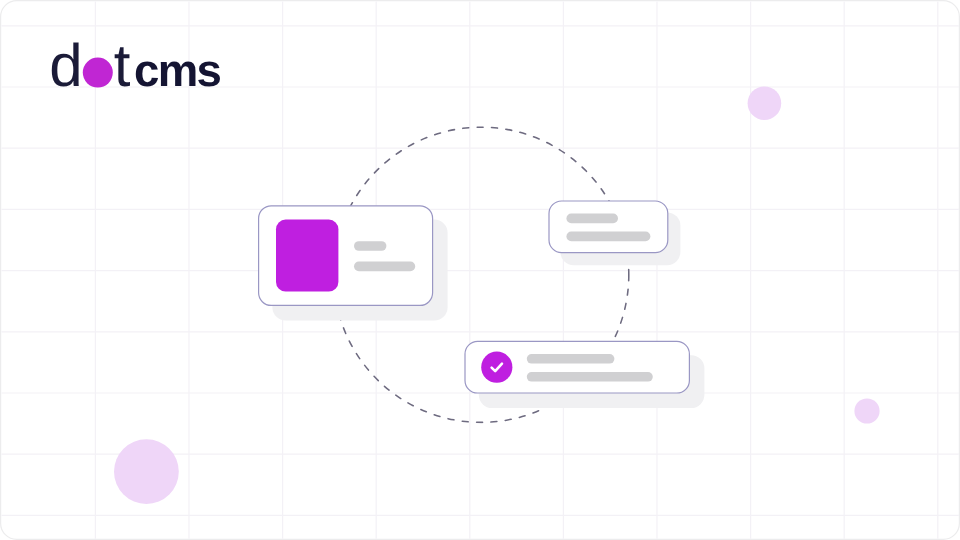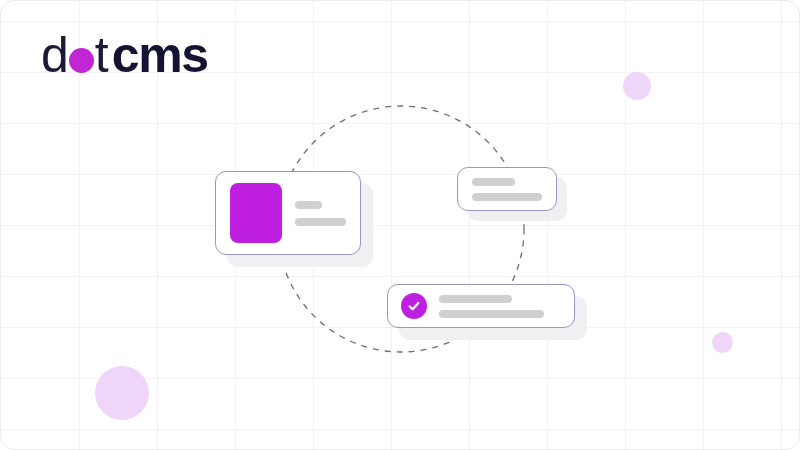--- a/index.html
+++ b/index.html
@@ -126,21 +126,21 @@
     height: 25px;
     border-radius: 50%;
     background: #c026d3;
     margin: 0 1px 0 1px;
     align-self: center;
     position: relative;
     top: 5px;
     flex: 0 0 auto;
   }
   .logo-cms {
-    font-size: 50px;
+    font-size: 38px;
     font-weight: 700;
     letter-spacing: -1.4px;
     color: #141432;
     margin-left: 4px;
   }
 </style>
 </head>
 <body>
 
 <div class="canvas">

